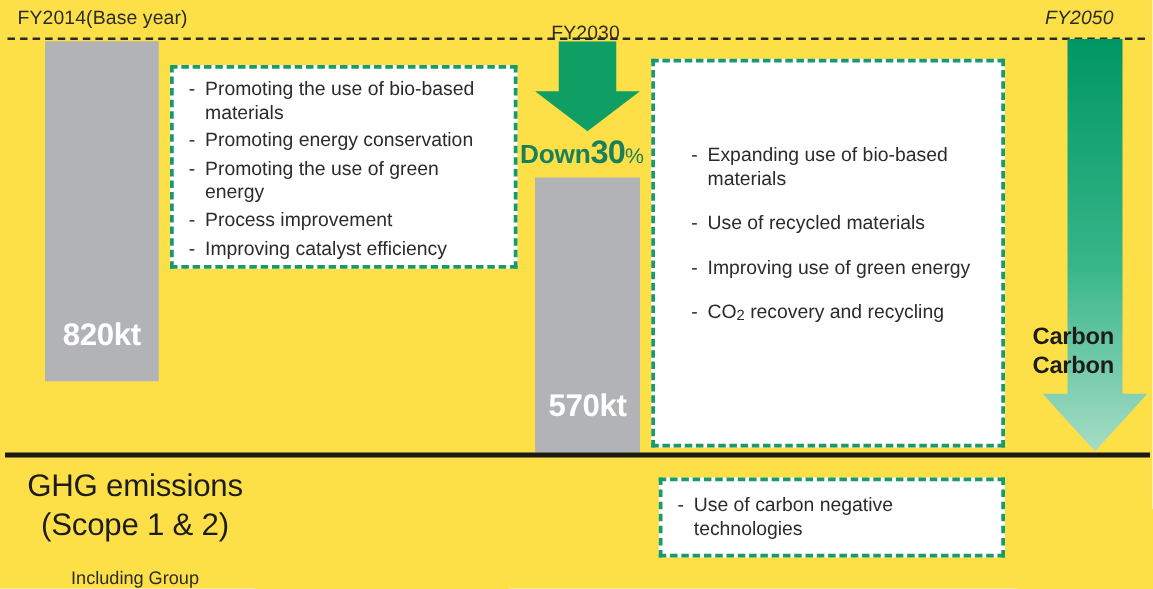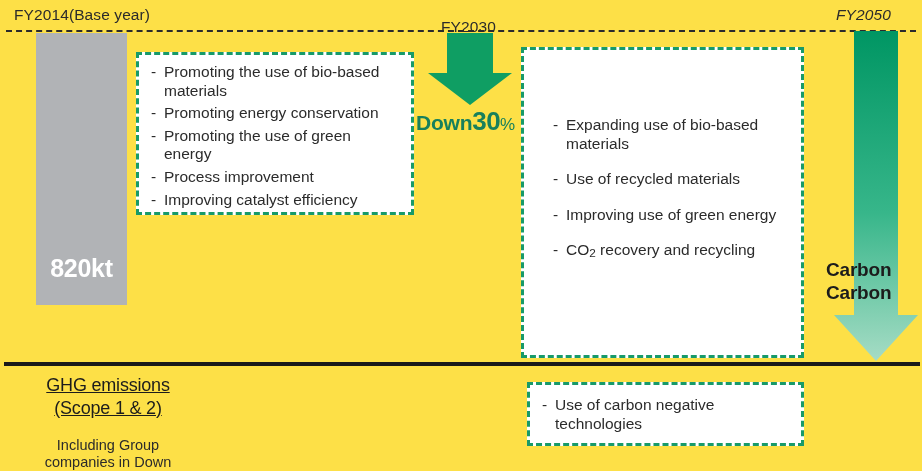--- a/index.html
+++ b/index.html
@@ -188,25 +188,24 @@
 
   
   #legend {
     position: absolute;
     left: 8px;
     top: 374px;
     width: 200px;
     text-align: center;
   }
   #legend .lg-title {
-    font-size: 18px;
+    font-size: 25px;
     color: #1c1c1c;
     line-height: 1.25;
     letter-spacing: -0.2px;
-    text-decoration: underline;
   }
   #legend .lg-note {
     margin-top: 18px;
     font-size: 14.5px;
     color: #2b2b2b;
     line-height: 1.2;
   }
   .sub { font-size: 0.76em; vertical-align: -0.15em; }
 </style>
 </head>
@@ -217,20 +216,23 @@
   <div class="dashed-top"></div>
 
   <div class="year-label" id="year-2014">FY2014(Base year)</div>
   <div class="year-label" id="year-2030">FY2030</div>
   <div class="year-label" id="year-2050">FY2050</div>
 
   <div class="bar" id="bar-2014">
     <div class="bar-value">820kt</div>
   </div>
 
+  <div class="bar" id="bar-2030">
+    <div class="bar-value">570kt</div>
+  </div>
 
   <div id="down-arrow">
     <svg width="84" height="72" viewBox="0 0 84 72">
       <polygon points="19,0 65,0 65,40 84,40 42,72 0,40 19,40" fill="#0f9e63"></polygon>
     </svg>
   </div>
 
   <div id="down-label">
     <span class="dw-word">Down</span><span class="dw-num">30</span><span class="dw-pct">%</span>
   </div>

